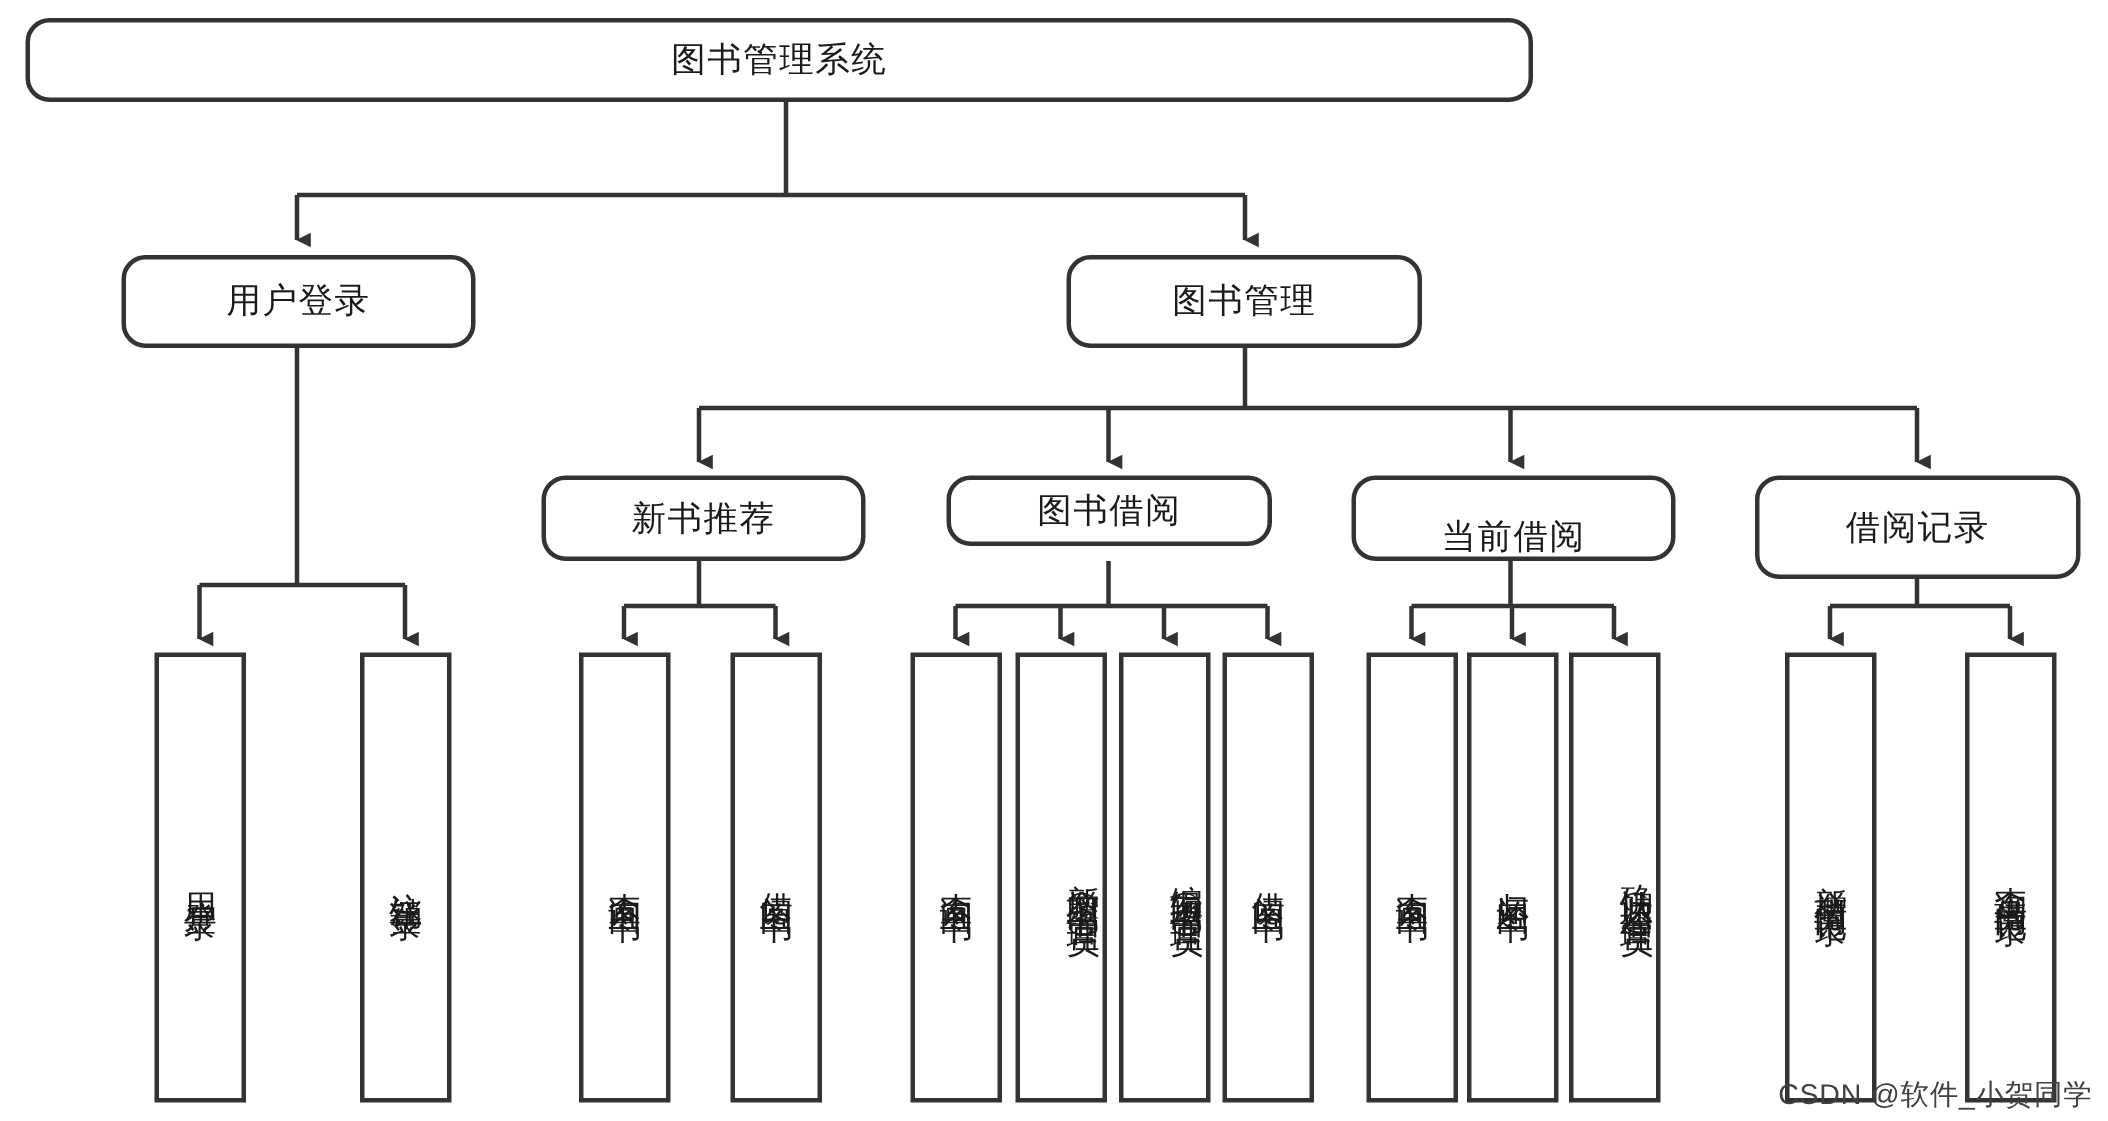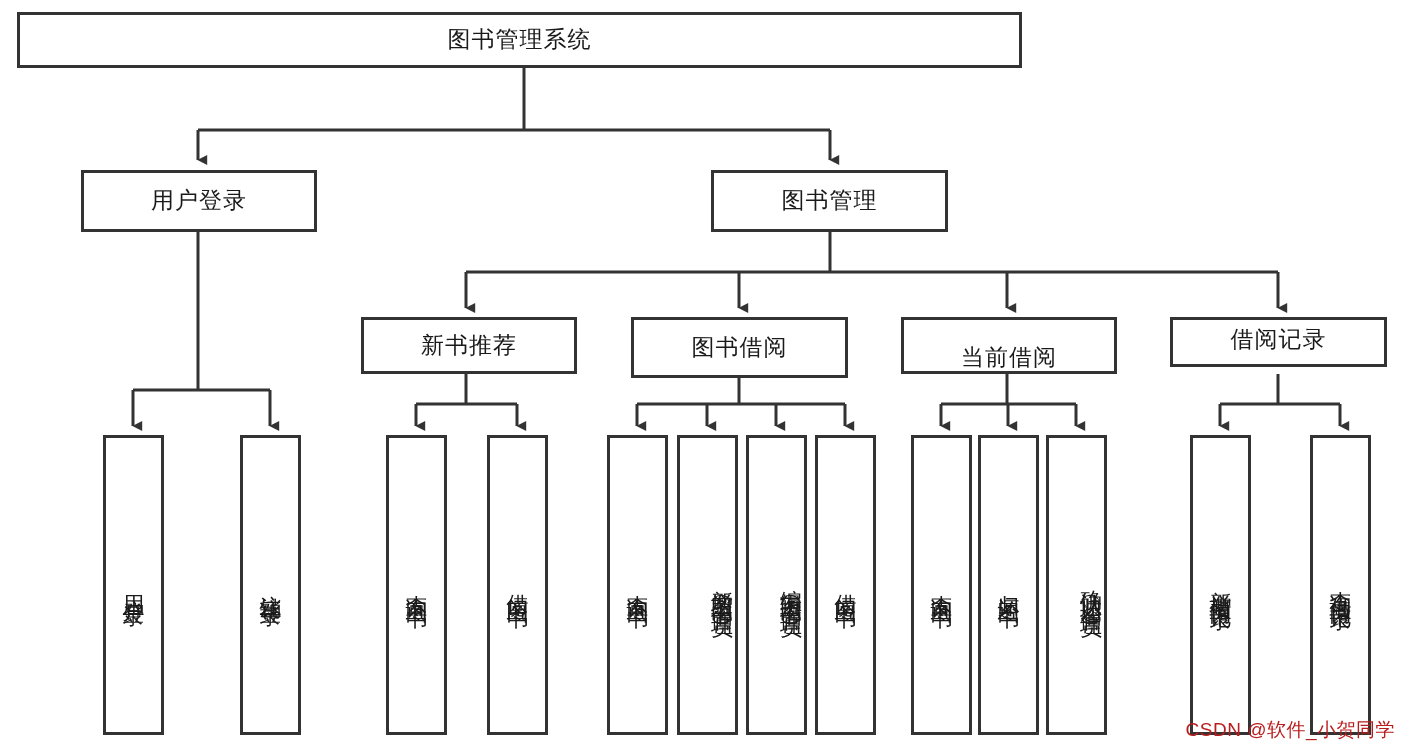--- a/index.html
+++ b/index.html
@@ -31,20 +31,21 @@
     background: #ffffff;
     display: flex;
     align-items: center;
     justify-content: center;
     color: #1a1a1a;
     line-height: 1.18;
   }
   .node.h {
     font-size: 23px;
     letter-spacing: 1px;
+    border-radius: 16px;
   }
   .node.v {
     font-size: 22px;
     writing-mode: vertical-rl;
     text-orientation: upright;
     align-items: flex-start;
     justify-content: center;
     padding-top: 10px;
     letter-spacing: 4px;
     white-space: nowrap;
@@ -54,21 +55,21 @@
     padding-top: 0;
   }
   .node-label {
     display: block;
   }
   .watermark {
     position: absolute;
     right: 10px;
     bottom: 4px;
     font-size: 19px;
-    color: #b91c1c;
+    color: #404040;
     letter-spacing: 0.5px;
     white-space: nowrap;
   }
 </style>
 </head>
 <body>
 
 <div id="canvas">
 
   <svg id="diagram-svg" viewBox="0 0 1405 747" xmlns="http://www.w3.org/2000/svg">
@@ -128,27 +129,27 @@
   <div class="node h" style="left:81px; top:170px; width:236px; height:62px;">
     <span class="node-label">用户登录</span>
   </div>
   <div class="node h" style="left:361px; top:317px; width:216px; height:57px;">
     <span class="node-label">新书推荐</span>
   </div>
 
   <div class="node h" style="left:711px; top:170px; width:237px; height:62px;">
     <span class="node-label">图书管理</span>
   </div>
-  <div class="node h" style="left:631px; top:317px; width:217px; height:61px;">
+  <div class="node h" style="left:631px; top:317px; width:217px; height:47px;">
     <span class="node-label">图书借阅</span>
   </div>
   <div class="node h" style="left:901px; top:317px; width:216px; height:57px;align-items:flex-end;">
     <span class="node-label">当前借阅</span>
   </div>
-  <div class="node h" style="left:1170px; top:317px; width:217px; height:50px;font-family:Liberation Mono, monospace;">
+  <div class="node h" style="left:1170px; top:317px; width:217px; height:69px;">
     <span class="node-label">借阅记录</span>
   </div>
 
   <div class="node v mid" style="left:103px; top:435px; width:61px; height:300px;">
     <span class="node-label">用户登录</span>
   </div>
   <div class="node v mid" style="left:240px; top:435px; width:61px; height:300px;">
     <span class="node-label">注销登录</span>
   </div>
 

